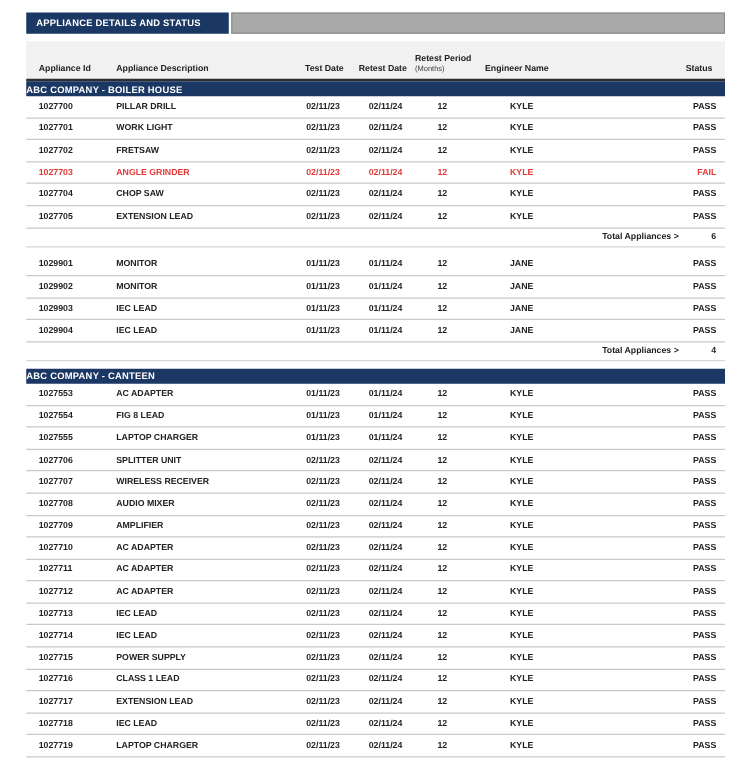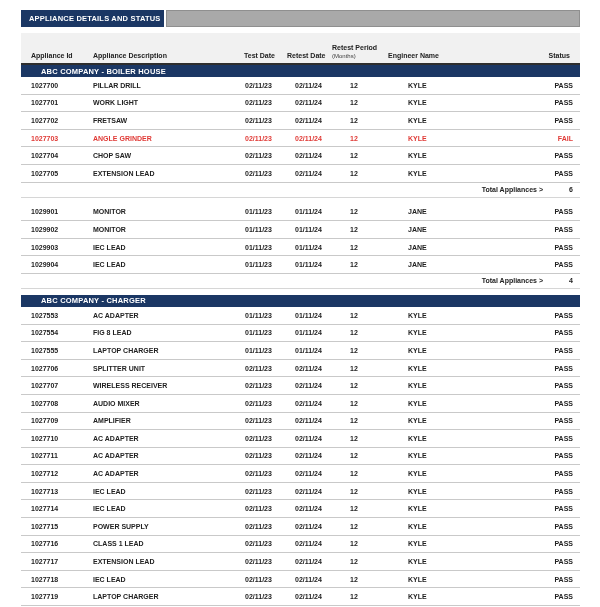--- a/index.html
+++ b/index.html
@@ -14,21 +14,21 @@
   body{
     width:600px;height:607px;overflow:hidden;background:#ffffff;
     font-family:"Liberation Sans","DejaVu Sans",sans-serif;
     color:var(--text);
   }
   .page{margin:10px 0 0 21px;width:559px;}
 
   
   .title-row{display:flex;height:17px;}
   .title-box{
-    width:143px;background:var(--navy);color:#fff;
+    width:162px;background:var(--navy);color:#fff;
     font-size:7.5px;font-weight:bold;letter-spacing:.2px;
     display:flex;align-items:center;padding-left:8px;box-sizing:border-box;
     white-space:nowrap;
   }
   .title-fill{flex:1;margin-left:2px;background:var(--bar-gray);
     border:1px solid #8f8f8f;box-sizing:border-box;}
 
   
   .col-header{
     margin-top:6px;height:32px;box-sizing:border-box;
@@ -39,21 +39,21 @@
   }
   .c-id{padding-left:10px;}
   .c-status{text-align:right;padding-right:10px;}
   .c-period span{display:block;}
   .c-period .months{font-size:6px;font-weight:normal;color:#3a3a3a;}
 
   
   .section-bar{
     height:12px;background:var(--navy);color:#fff;
     font-size:7.5px;font-weight:bold;letter-spacing:.2px;
-    display:flex;align-items:center;padding-left:20px;box-sizing:border-box;
+    display:flex;align-items:center;padding-left:0;box-sizing:border-box;
     white-space:nowrap;
   }
 
   
   .row{
     display:grid;grid-template-columns:72px 152px 50px 55px 58px 93px 79px;
     height:17.6px;box-sizing:border-box;align-items:center;
     border-bottom:1px solid var(--row-line);
     font-size:7px;font-weight:bold;white-space:nowrap;
   }
@@ -190,21 +190,21 @@
           <div class="c-period-val">12</div>
           <div class="c-eng">JANE</div>
           <div class="c-status">PASS</div>
         </div>
         <div class="total-row">
           <span>Total Appliances &gt;</span>
           <span class="total-num">4</span>
         </div>
       </div>
       <div>
-        <div class="section-bar">ABC COMPANY - CHARGER</div>
+        <div class="section-bar">ABC COMPANY - CANTEEN</div>
         <div class="row">
           <div class="c-id">1027553</div>
           <div class="c-desc">AC ADAPTER</div>
           <div class="c-test">01/11/23</div>
           <div class="c-retest">01/11/24</div>
           <div class="c-period-val">12</div>
           <div class="c-eng">KYLE</div>
           <div class="c-status">PASS</div>
         </div>
         <div class="row">

